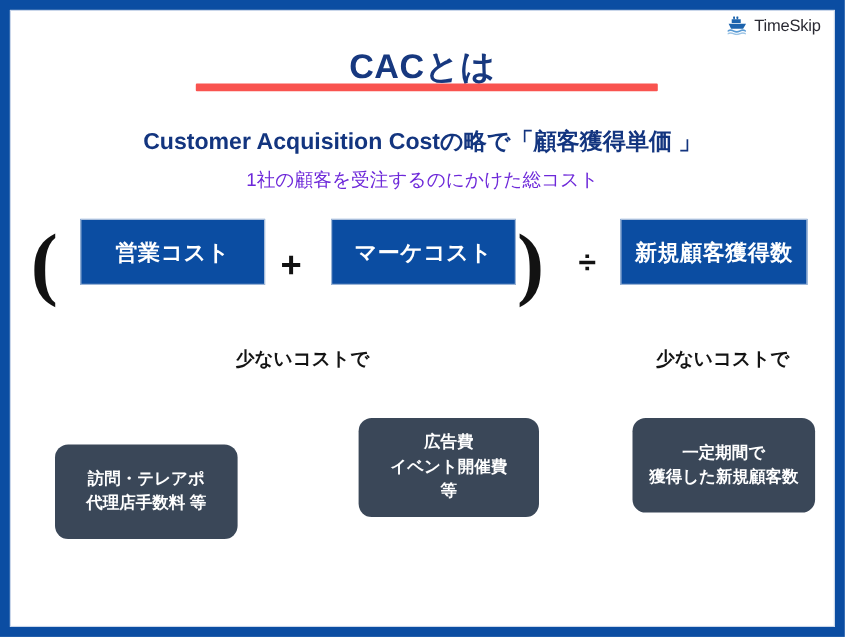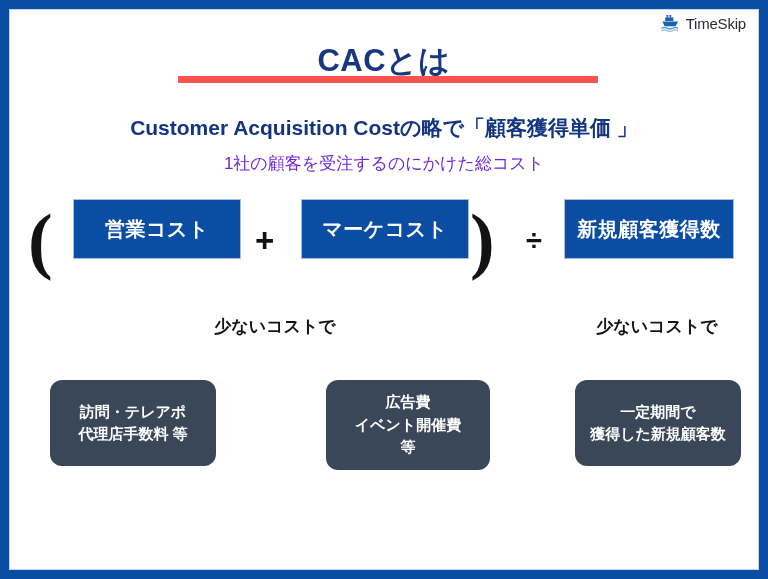--- a/index.html
+++ b/index.html
@@ -175,21 +175,21 @@
     align-items: center;
     justify-content: center;
     color: #ffffff;
     font-size: 15px;
     font-weight: bold;
     line-height: 1.5;
     text-align: center;
     box-sizing: border-box;
     padding: 8px 10px;
   }
-  #card-sales     { left: 40px;  width: 166px; height: 86px; }
+  #card-sales     { left: 40px;  width: 166px; height: 86px; margin-top: 24px; }
   #card-marketing { left: 316px; width: 164px; height: 90px; }
   #card-newcust   { left: 565px; width: 166px; height: 86px; }
   .detail-card .line { display: block; white-space: nowrap; }
 </style>
 </head>
 <body>
 
 <div id="slide">
   <div id="page">
 

